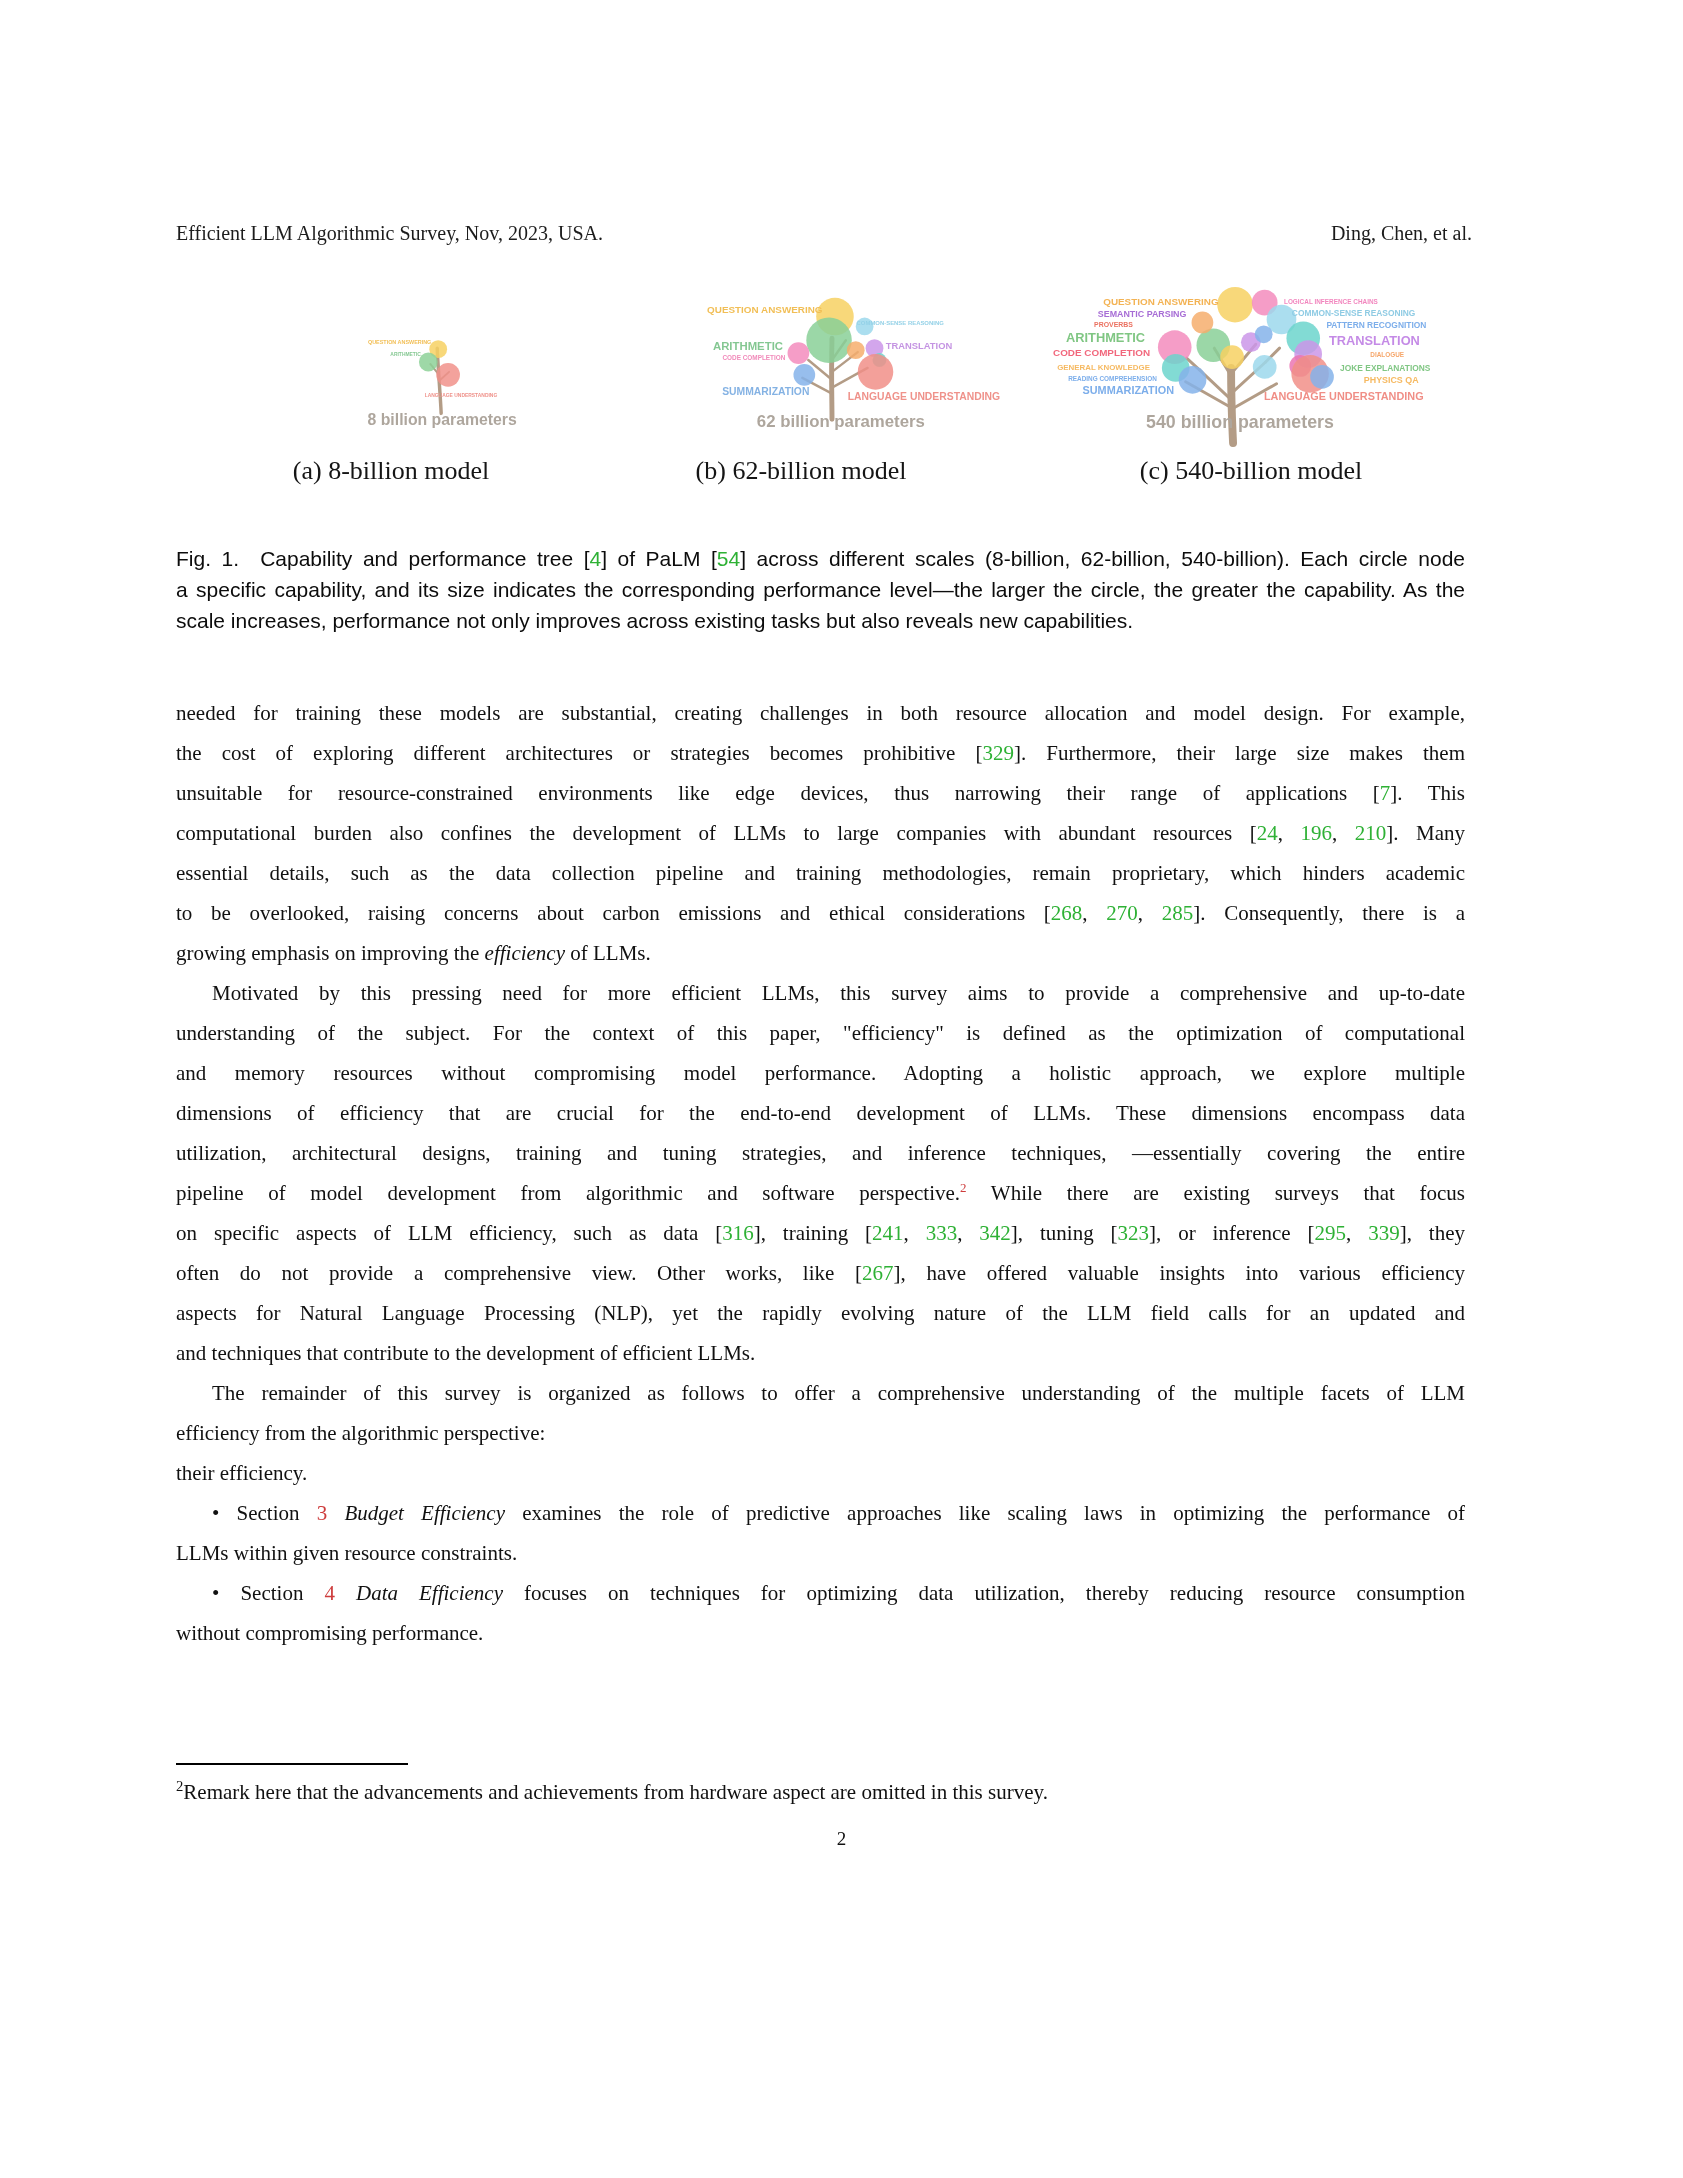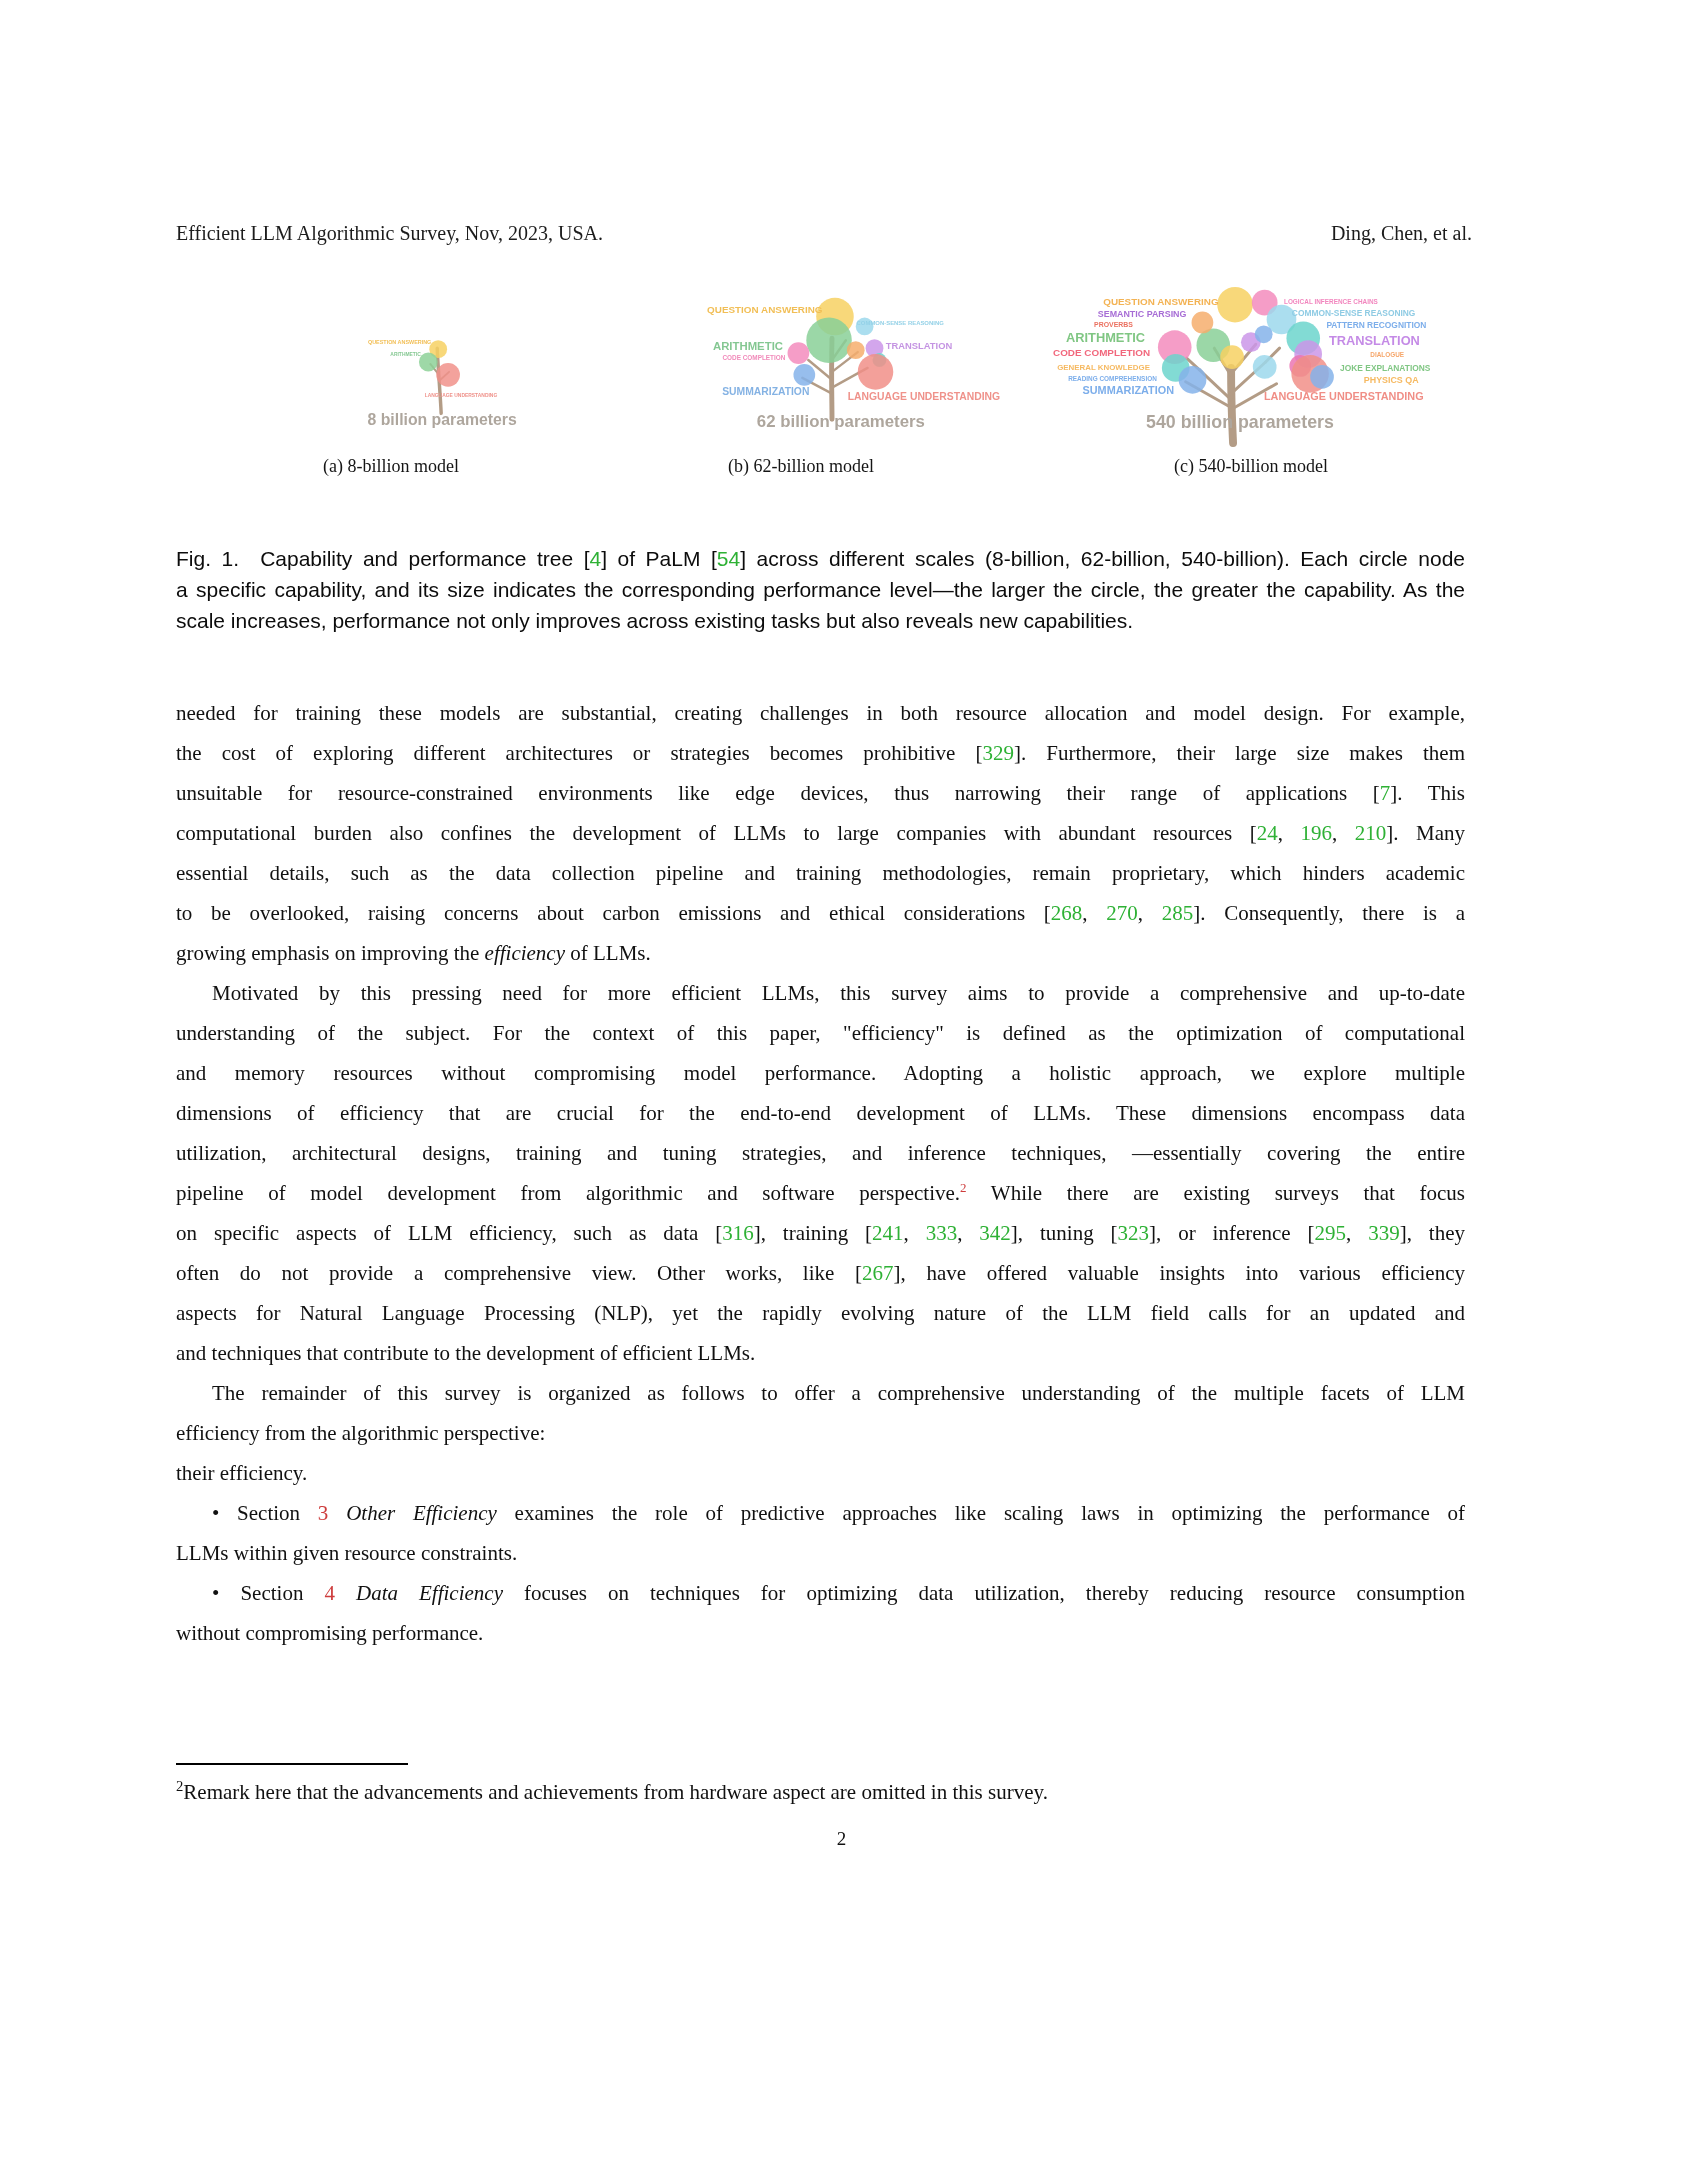--- a/index.html
+++ b/index.html
@@ -8,21 +8,21 @@
   
   .runhead{position:absolute;top:222px;font-size:20px;color:#1c1c1c;
            font-family:"Liberation Serif",serif;}
   #head-left{left:176px;}
   #head-right{right:218px;margin-left:38px;}
   
   .tree-box{position:absolute;top:277px;height:170px;opacity:.88;}
   .tree-box svg{display:block;}
   
   .subcap{position:absolute;top:456px;width:430px;text-align:center;
-          font-size:18px;color:#151515;}
+          font-size:26px;color:#151515;}
   
   #figcap{position:absolute;left:176px;top:543px;width:1289px;
           font-family:"Liberation Sans",sans-serif;font-size:19.3px;color:#0c0c0c;}
   #figcap .line{height:31px;line-height:31px;}
   
   #bodytext{position:absolute;left:176px;top:693px;width:1289px;}
   .line{height:40px;line-height:40px;font-size:21px;text-align:justify;
         text-align-last:justify;overflow:hidden;white-space:normal;}
   .line.last{text-align-last:left;}
   .line.indent{padding-left:36px;}
@@ -160,21 +160,21 @@
       <div class="line"><span>dimensions of efficiency that are crucial for the end-to-end development of LLMs. These dimensions encompass data</span></div>
       <div class="line"><span>utilization, architectural designs, training and tuning strategies, and inference techniques, —essentially covering the entire</span></div>
       <div class="line"><span>pipeline of model development from algorithmic and software perspective.</span><span class="supref">2</span><span> While there are existing surveys that focus</span></div>
       <div class="line"><span>on specific aspects of LLM efficiency, such as data [</span><span class="cite">316</span><span>], training [</span><span class="cite">241</span><span>, </span><span class="cite">333</span><span>, </span><span class="cite">342</span><span>], tuning [</span><span class="cite">323</span><span>], or inference [</span><span class="cite">295</span><span>, </span><span class="cite">339</span><span>], they</span></div>
       <div class="line"><span>often do not provide a comprehensive view. Other works, like [</span><span class="cite">267</span><span>], have offered valuable insights into various efficiency</span></div>
       <div class="line"><span>aspects for Natural Language Processing (NLP), yet the rapidly evolving nature of the LLM field calls for an updated and</span></div>
       <div class="line last"><span>and techniques that contribute to the development of efficient LLMs.</span></div>
       <div class="line indent"><span>The remainder of this survey is organized as follows to offer a comprehensive understanding of the multiple facets of LLM</span></div>
       <div class="line last"><span>efficiency from the algorithmic perspective:</span></div>
       <div class="line last"><span>their efficiency.</span></div>
-      <div class="line indent"><span>• Section </span><span class="secref">3</span><span> </span><span class="it">Other Efficiency</span><span> examines the role of predictive approaches like scaling laws in optimizing the performance of</span></div>
+      <div class="line indent"><span>• Section </span><span class="secref">3</span><span> </span><span class="it">Budget Efficiency</span><span> examines the role of predictive approaches like scaling laws in optimizing the performance of</span></div>
       <div class="line last"><span>LLMs within given resource constraints.</span></div>
       <div class="line indent"><span>• Section </span><span class="secref">4</span><span> </span><span class="it">Data Efficiency</span><span> focuses on techniques for optimizing data utilization, thereby reducing resource consumption</span></div>
       <div class="line last"><span>without compromising performance.</span></div>
     </div>
 
   <div id="fnrule"></div>
   <div id="footnote">
       <div class="line last"><span class="supf">2</span><span>Remark here that the advancements and achievements from hardware aspect are omitted in this survey.</span></div>
     </div>
 

